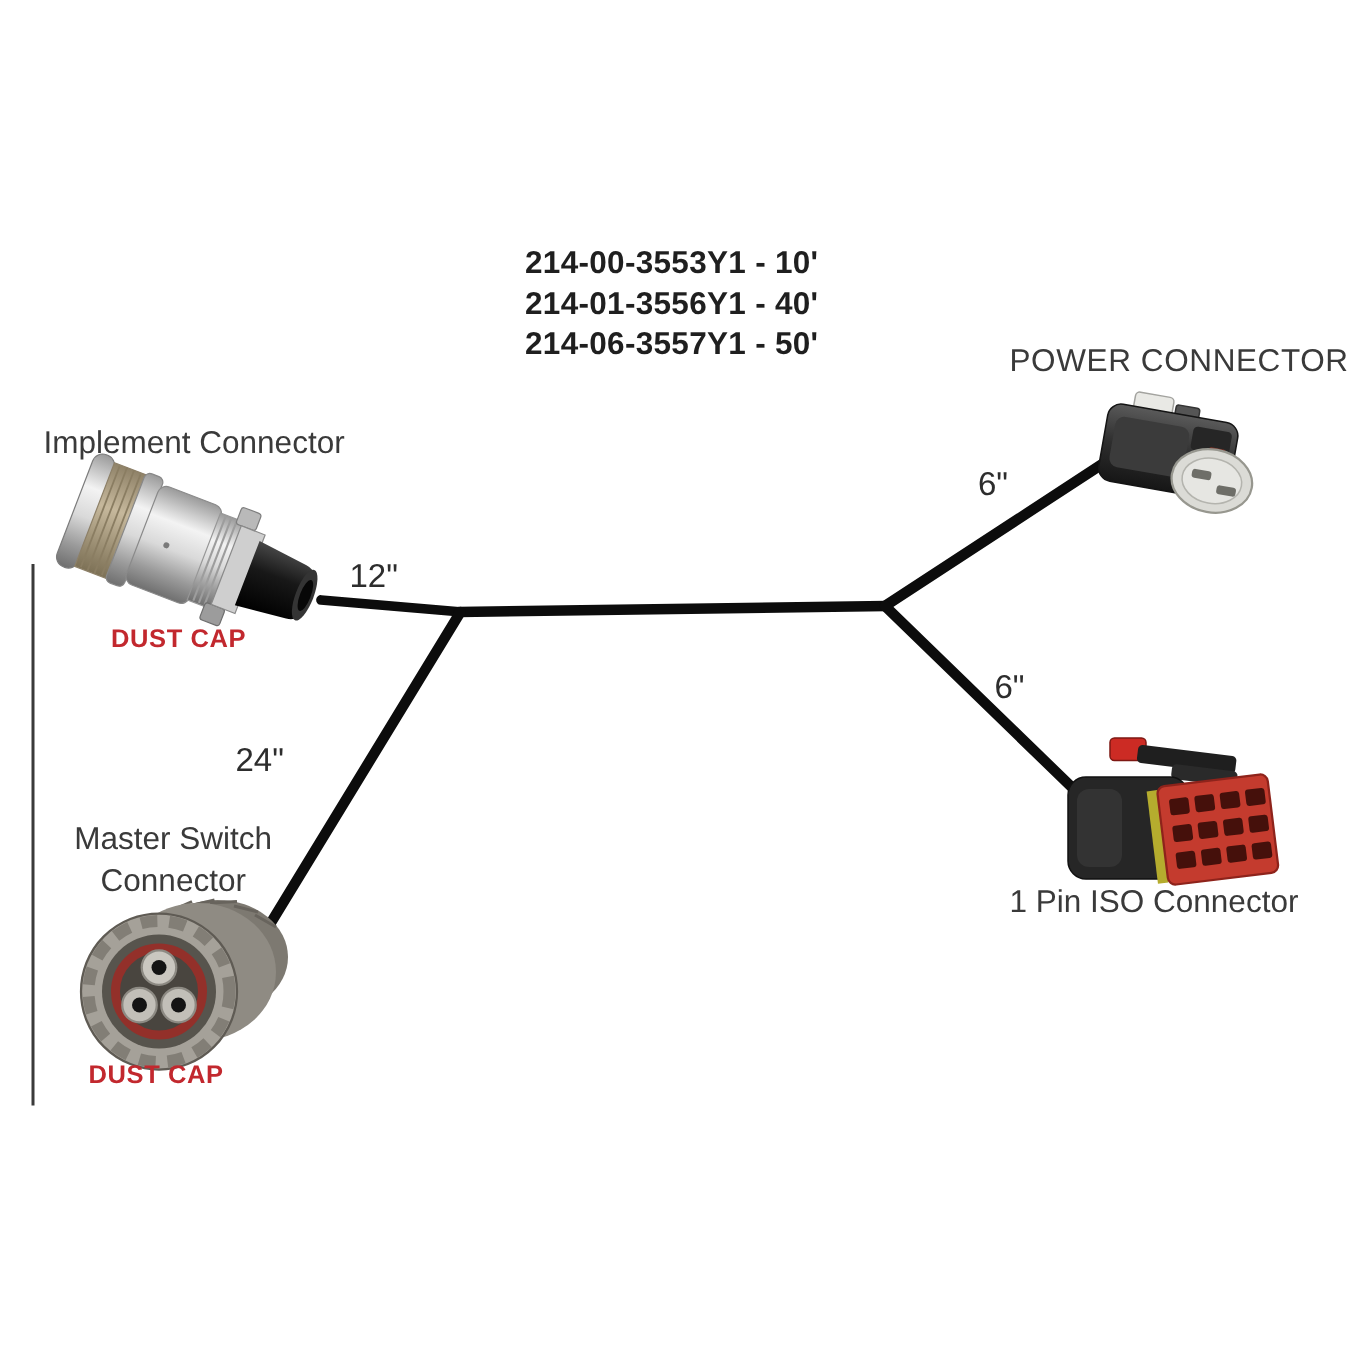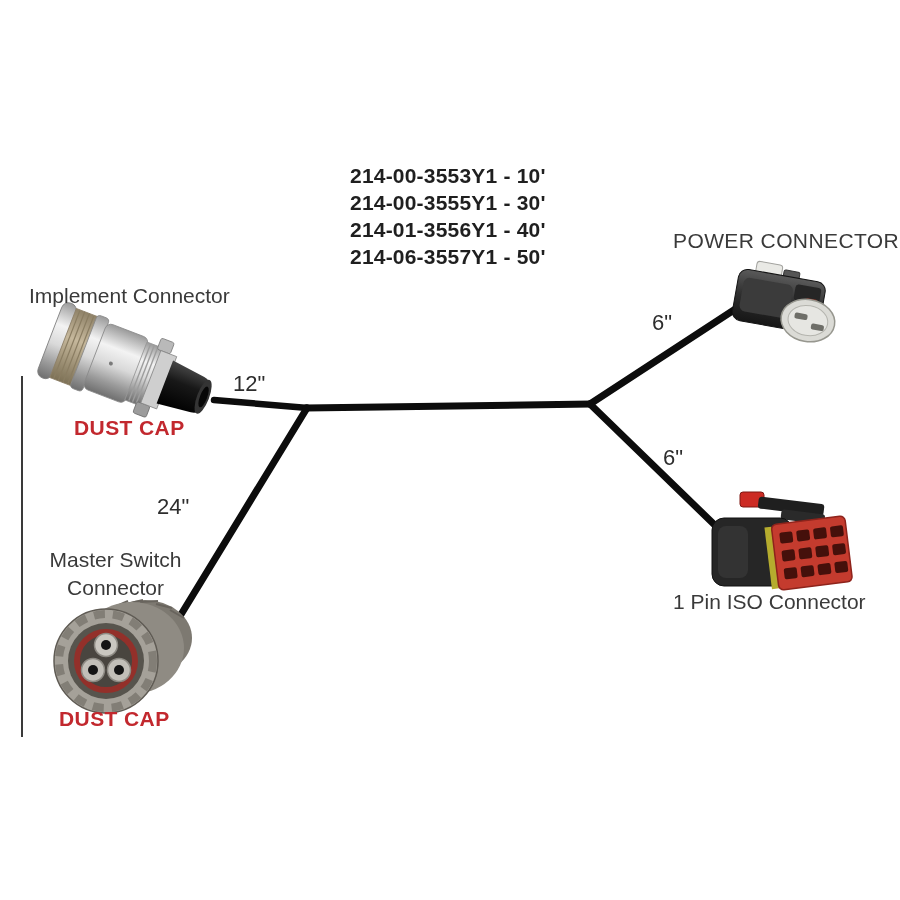--- a/index.html
+++ b/index.html
@@ -10,21 +10,21 @@
   .abs{position:absolute;}
   .part-list{
     left:350px;top:162px;font-size:21px;font-weight:bold;line-height:27px;
     color:#1f1f1f;letter-spacing:0.2px;white-space:nowrap;
   }
   .conn-label{font-size:21px;color:#3a3a3a;white-space:nowrap;}
   .lbl-implement{left:29px;top:236px;margin-top:48px;}
   .lbl-master{left:33px;top:546px;width:165px;text-align:center;white-space:pre-line;line-height:28px;}
   .lbl-power{left:673px;top:229px;letter-spacing:0.4px;}
   .lbl-iso{left:673px;top:590px;}
-  .dust-cap{font-size:21px;font-weight:600;color:#C2282E;letter-spacing:0.4px;white-space:nowrap;}
+  .dust-cap{font-size:17px;font-weight:600;color:#C2282E;letter-spacing:0.4px;white-space:nowrap;}
   .dc-top{left:74px;top:416px;}
   .dc-bottom{left:59px;top:707px;}
   .dim{font-size:22px;color:#2d2d2d;white-space:nowrap;}
   .dim-12{left:233px;top:371px;}
   .dim-24{left:157px;top:494px;}
   .dim-6-top{left:652px;top:310px;}
   .dim-6-bot{left:663px;top:445px;}
   svg.layer{position:absolute;left:0;top:0;}
 </style>
 </head>
@@ -155,21 +155,20 @@
             <rect x="87" y="71" width="13" height="11" rx="2"></rect>
           <rect x="104" y="71" width="13" height="11" rx="2"></rect>
             <rect x="121" y="71" width="13" height="11" rx="2"></rect>
         </g>
       </g>
     </g>
   </svg>
 
   <div class="abs part-list">
     <div>214-00-3553Y1 - 10'</div>
-    <div>214-00-3555Y1 - 30'</div>
     <div>214-01-3556Y1 - 40'</div>
     <div>214-06-3557Y1 - 50'</div>
   </div>
 
   <div class="abs conn-label lbl-implement">Implement Connector</div>
   <div class="abs conn-label lbl-master">Master Switch
 Connector</div>
   <div class="abs conn-label lbl-power">POWER CONNECTOR</div>
   <div class="abs conn-label lbl-iso">1 Pin ISO Connector</div>
 

